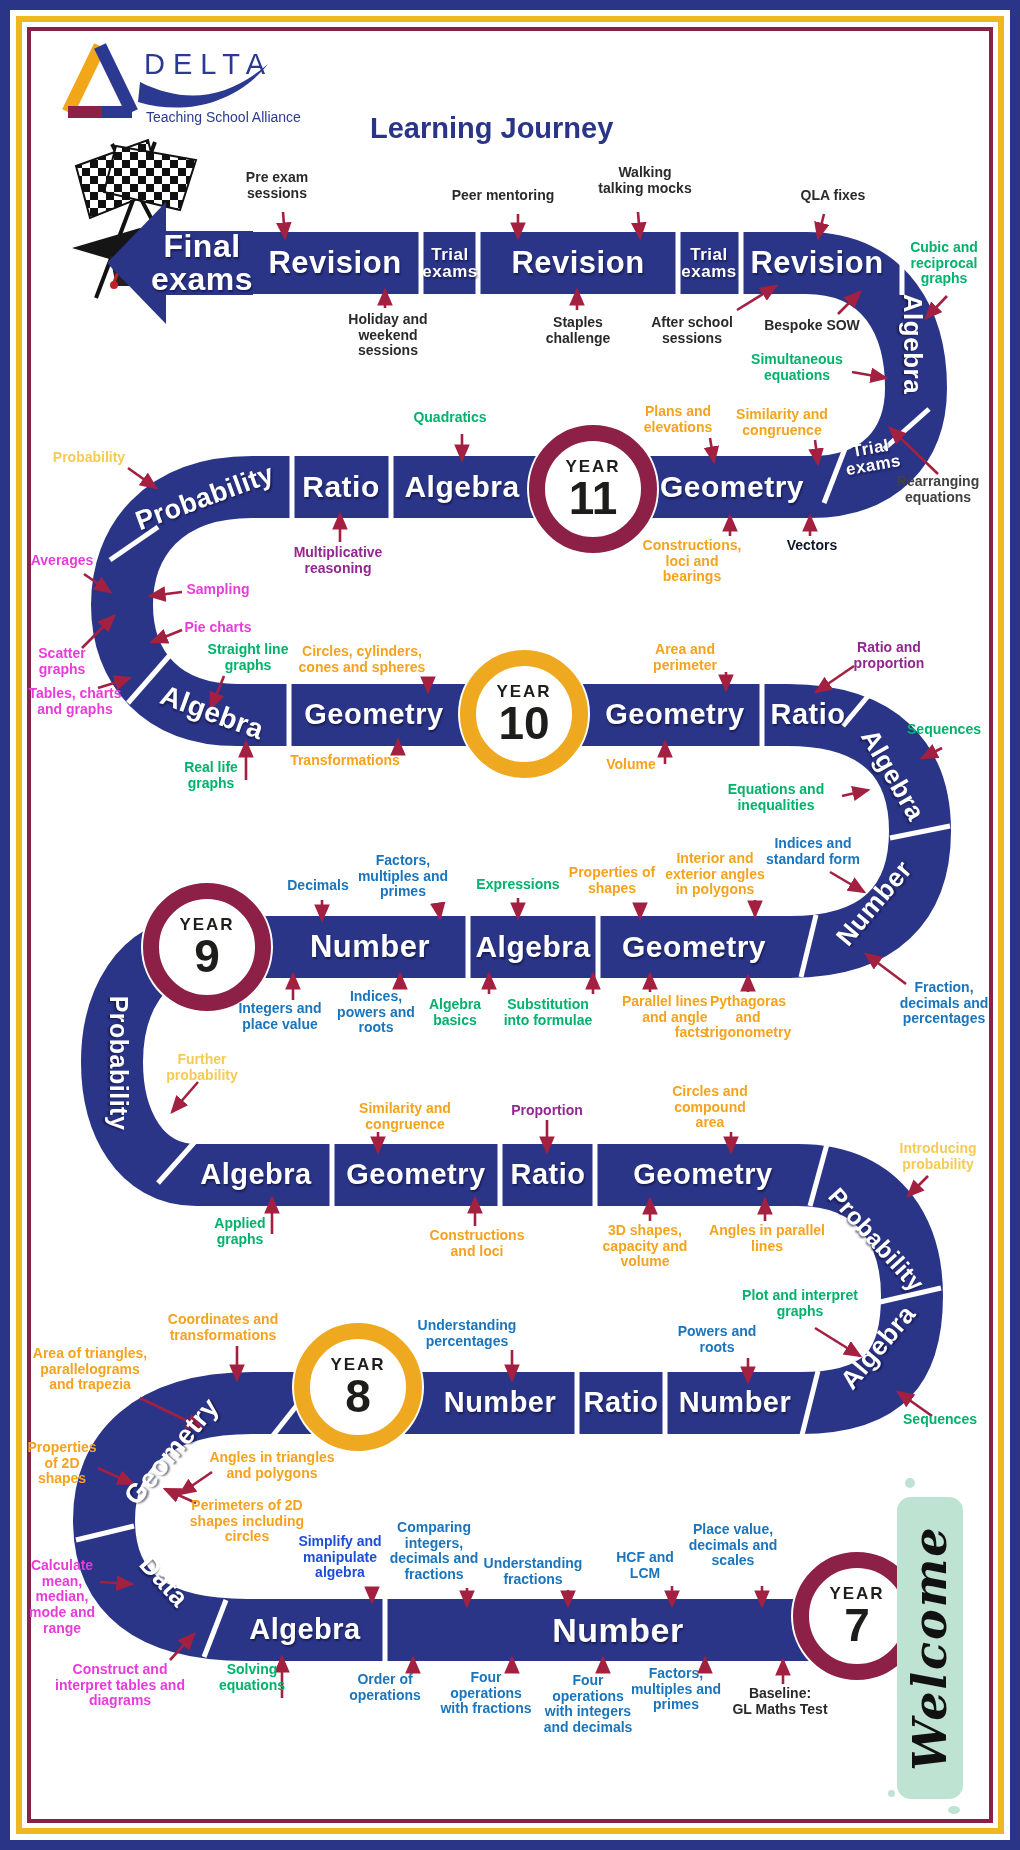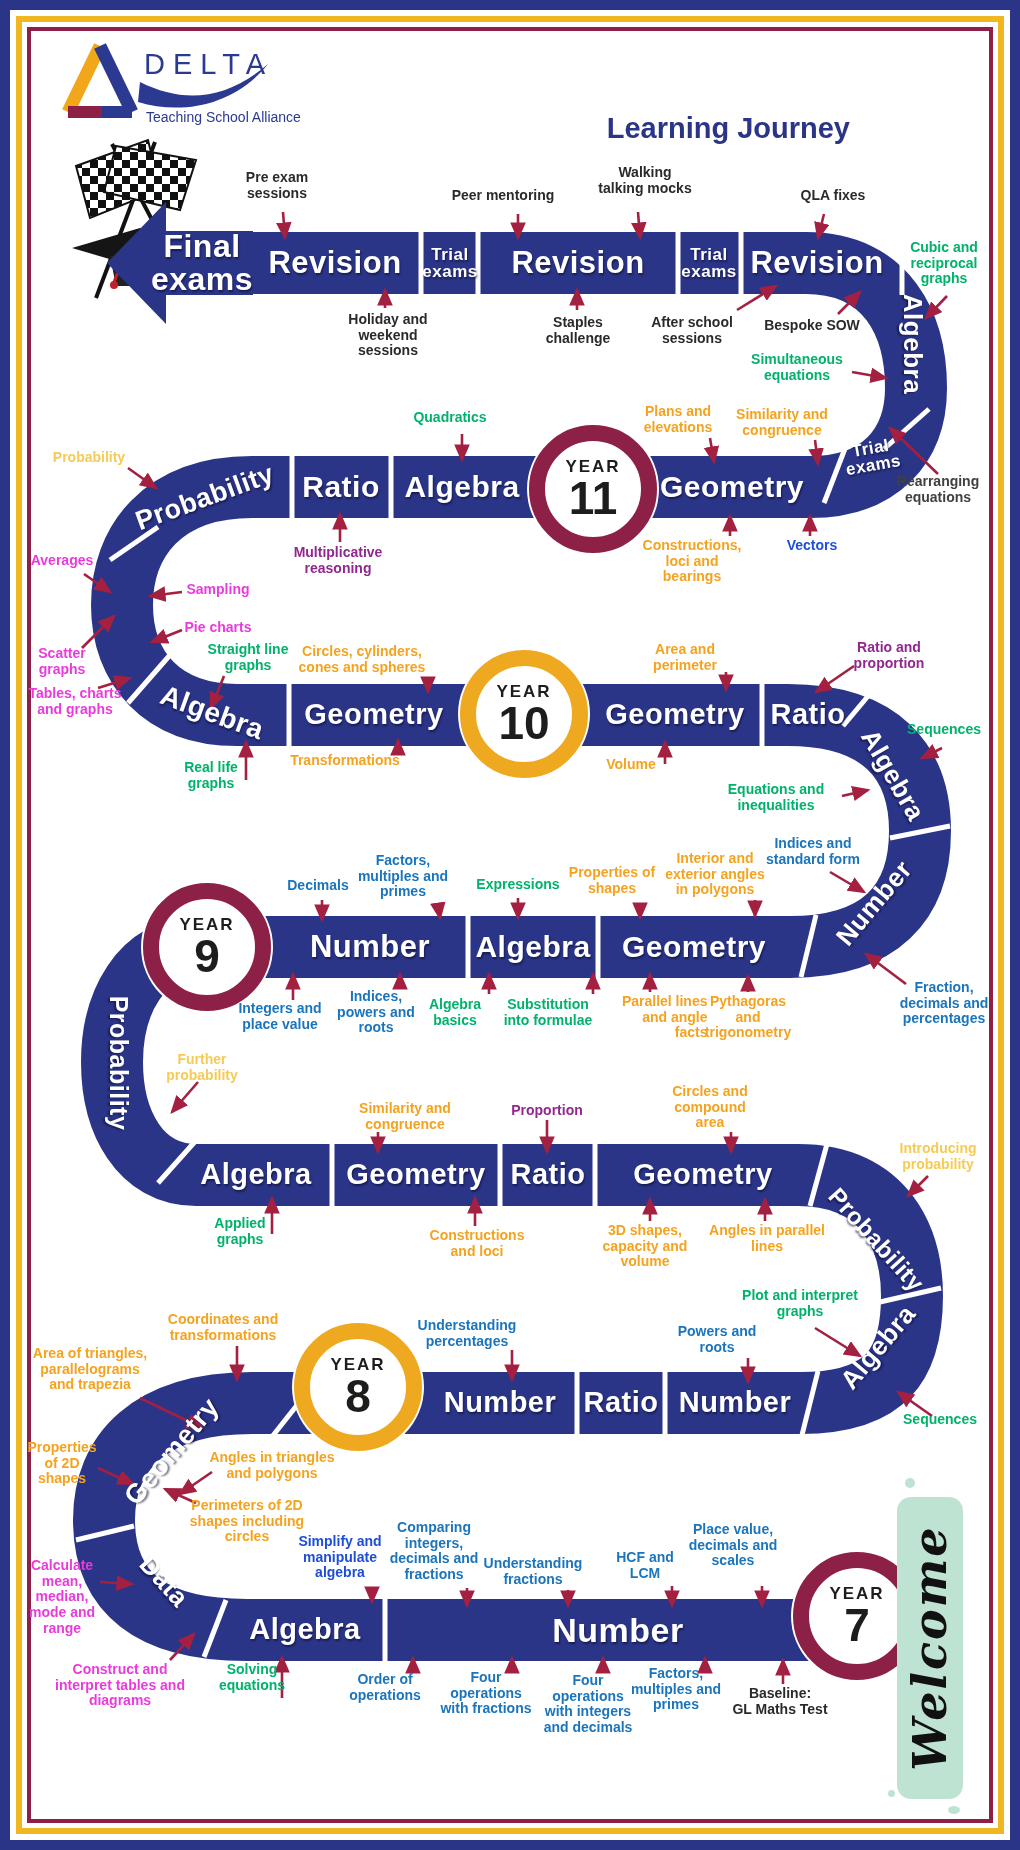--- a/index.html
+++ b/index.html
@@ -5,21 +5,21 @@
   html,body{margin:0;padding:0;background:#fff;}
   .page{position:relative;width:1020px;height:1850px;background:#fff;overflow:hidden;
         font-family:"Liberation Sans",sans-serif;}
   .stripe{position:absolute;pointer-events:none;}
   .stripe.s1{inset:0;border:10px solid #2B3588;}
   .stripe.s2{inset:16px;border:6px solid #EFB821;}
   .stripe.s3{inset:27px;border:4px solid #8D2046;}
   .hdr-title{position:absolute;left:370px;top:38px;width:480px;text-align:center;
              color:#2B3588;font-size:56px;font-weight:bold;letter-spacing:1px;
              text-shadow:2px 2px 0 rgba(20,20,60,.25);}
-  .hdr-sub{position:absolute;left:370px;top:112px;width:480px;text-align:right;
+  .hdr-sub{position:absolute;left:370px;top:112px;width:480px;text-align:left;
            color:#2B3588;font-size:29px;font-weight:bold;}
   svg.layer{position:absolute;left:0;top:0;}
   .road-label{position:absolute;color:#fff;font-weight:bold;text-align:center;
               white-space:pre-line;line-height:1.02;letter-spacing:.5px;
               text-shadow:1px 2px 2px rgba(10,10,40,.55);
               transform:translate(-50%,-50%) rotate(var(--r,0deg));}
   .callout{position:absolute;font-weight:bold;font-size:14px;line-height:1.12;
            text-align:center;white-space:pre-line;transform:translateX(-50%);}
   .badge{position:absolute;border-radius:50%;background:#fff;display:flex;flex-direction:column;
          align-items:center;justify-content:center;transform:translate(-50%,-50%);
@@ -302,21 +302,21 @@
       <div class="callout" style="left: 450px; top: 410px; width: 100px; color: rgb(0, 178, 107);">Quadratics</div>
       <div class="callout" style="left: 678px; top: 404px; width: 100px; color: rgb(245, 163, 31);">Plans and
 elevations</div>
       <div class="callout" style="left: 782px; top: 407px; width: 125px; color: rgb(245, 163, 31);">Similarity and
 congruence</div>
       <div class="callout" style="left: 338px; top: 545px; width: 135px; color: rgb(146, 39, 143);">Multiplicative
 reasoning</div>
       <div class="callout" style="left: 692px; top: 538px; width: 125px; color: rgb(245, 163, 31);">Constructions,
 loci and
 bearings</div>
-      <div class="callout" style="left: 812px; top: 538px; width: 90px; color: #1d4ed8;">Vectors</div>
+      <div class="callout" style="left: 812px; top: 538px; width: 90px; color: #0f172a;">Vectors</div>
       <div class="callout" style="left: 62px; top: 553px; width: 95px; color: rgb(233, 59, 220);">Averages</div>
       <div class="callout" style="left: 218px; top: 582px; width: 95px; color: rgb(233, 59, 220);">Sampling</div>
       <div class="callout" style="left: 218px; top: 620px; width: 100px; color: rgb(233, 59, 220);">Pie charts</div>
       <div class="callout" style="left: 62px; top: 646px; width: 85px; color: rgb(233, 59, 220);">Scatter
 graphs</div>
       <div class="callout" style="left: 75px; top: 686px; width: 125px; color: rgb(233, 59, 220);">Tables, charts
 and graphs</div>
       <div class="callout" style="left: 248px; top: 642px; width: 125px; color: rgb(0, 178, 107);">Straight line
 graphs</div>
       <div class="callout" style="left: 362px; top: 644px; width: 175px; color: rgb(245, 163, 31);">Circles, cylinders,

